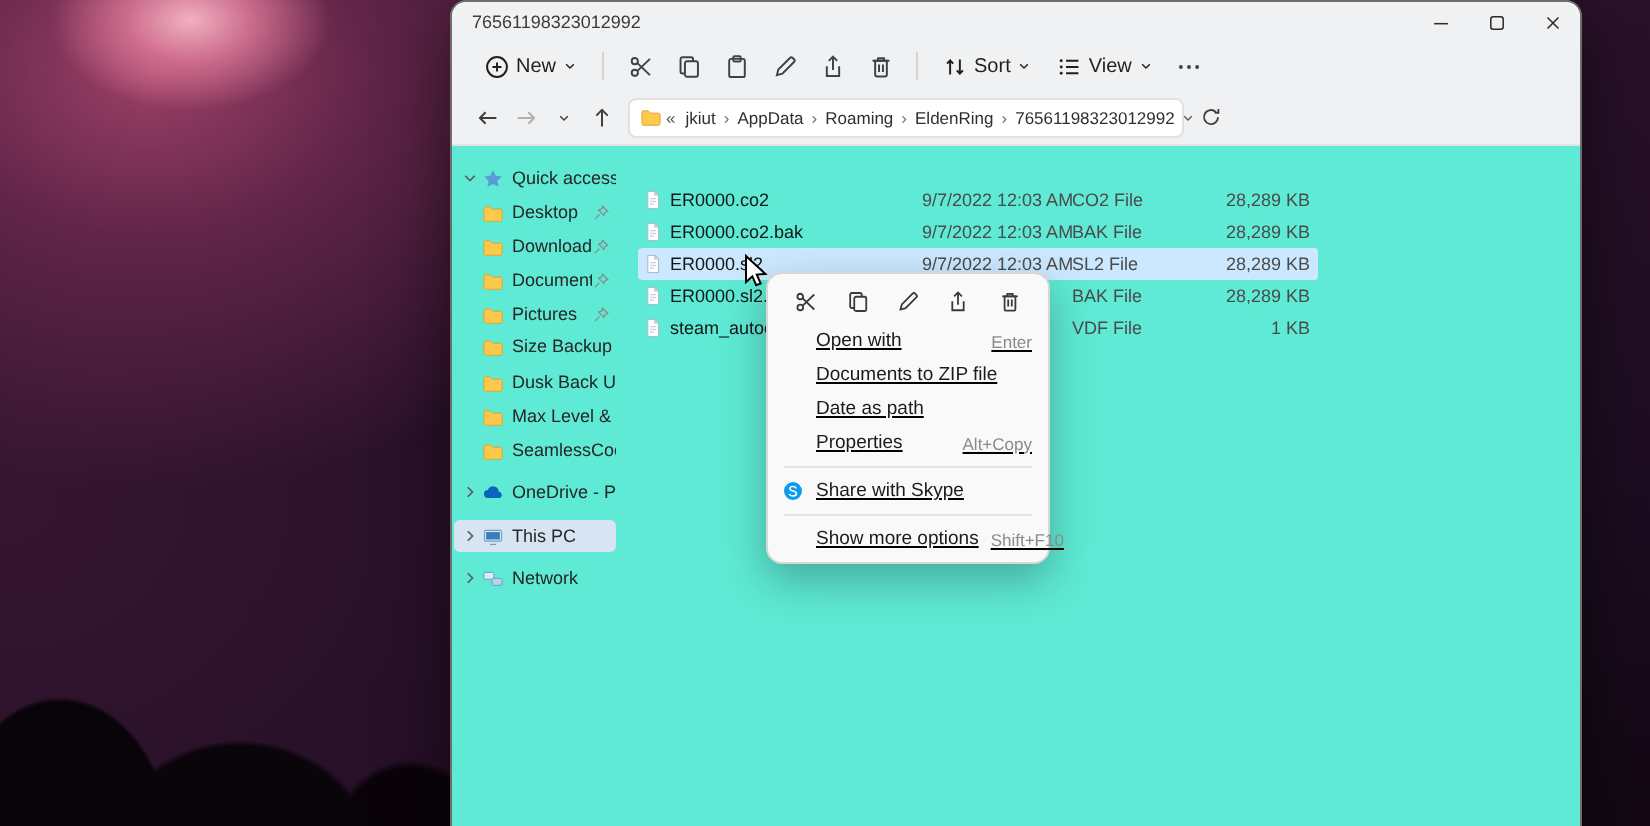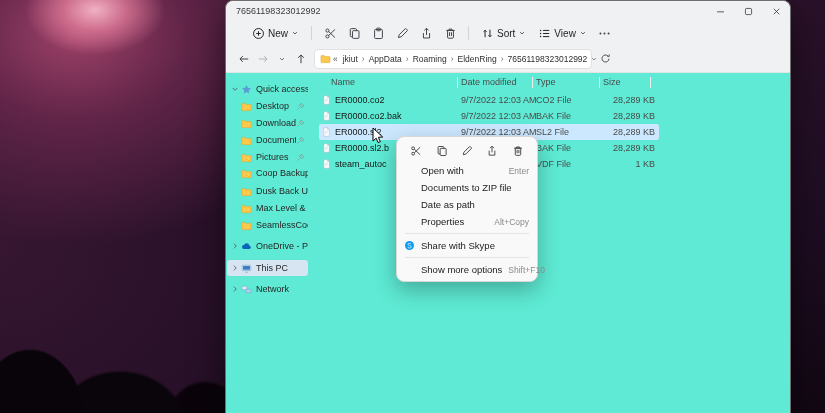--- a/index.html
+++ b/index.html
@@ -23,21 +23,21 @@
 
   .window { position:absolute; left:225px; top:0; width:566px; height:413px; background:#fff;
     border:1px solid #6e6e6e; border-bottom:none; border-radius:8px 8px 0 0;
     box-shadow:0 12px 34px rgba(0,0,0,.5); display:flex; flex-direction:column; }
 
   .titlebar { height:20px; background:#f0f1f3; border-radius:8px 8px 0 0; display:flex; align-items:center; flex:none; }
   .title { font-size:9px; color:#3b3b3b; margin-left:10px; }
   .win-controls { margin-left:auto; display:flex; height:100%; }
   .win-btn { width:28px; height:100%; justify-content:center; color:#2b2b2b; }
 
-  .toolbar { height:24px; background:#f0f1f3; display:flex; align-items:center; padding:0 20px; flex:none; }
+  .toolbar { height:24px; background:#f0f1f3; display:flex; align-items:center; padding:0 10px; flex:none; }
   .tbtn { gap:3px; padding:0 6px; height:20px; border-radius:4px; font-size:10px; color:#1f1f1f; }
   .ibtn { width:24px; height:20px; justify-content:center; border-radius:4px; color:#3d4248; }
   .tdiv { width:1px; height:14px; background:#d4d4d4; margin:0 6px; }
 
   .addressbar { height:28px; background:#f0f1f3; display:flex; align-items:center; padding:0 9px; gap:2px; flex:none; border-bottom:1px solid #e3e3e3; }
   .nav-btn { width:17px; height:18px; justify-content:center; color:#3d3d3d; border-radius:4px; flex:none; }
   .nav-btn.dis { color:#b0b0b0; }
   .crumbbar { height:20px; width:278px; background:#fff; border:1px solid #e1e1e1; border-radius:4px;
     display:flex; align-items:center; padding:0 5px; font-size:8.5px; color:#2f2f2f; margin-left:3px; flex:none; }
   .crumb { padding:0 3px; white-space:nowrap; }
@@ -65,23 +65,23 @@
   .colhead span { position:absolute; top:4px; }
   .csepline { position:absolute; top:4px; width:1px; height:11px; background:#ececec; }
   .file-row { position:absolute; left:9px; width:340px; height:16px; display:flex; align-items:center; border-radius:2px; color:#4b4b4b; }
   .file-row.sel { background:#cce8ff; }
   .fc-icon { width:11px; height:12px; margin-left:2px; flex:none; }
   .fc-name { width:126px; margin-left:3px; color:#161616; white-space:nowrap; overflow:hidden; flex:none; }
   .fc-date { width:75px; flex:none; white-space:nowrap; }
   .fc-type { width:67px; flex:none; white-space:nowrap; }
   .fc-size { flex:1; text-align:right; padding-right:4px; white-space:nowrap; }
 
-  .cmenu { position:absolute; left:396px; top:136px; width:142px; background:#f9f9f9;
+  .cmenu { position:absolute; left:383px; top:136px; width:142px; background:#f9f9f9;
     border:1px solid #d7d7d7; border-radius:8px; padding:3px; z-index:50;
-    box-shadow:0 8px 22px rgba(0,0,0,.28); }
+    box-shadow:0 8px 22px rgba(0,0,0,.28);text-decoration:underline; }
   .cmenu-icons { display:flex; justify-content:space-evenly; padding:2px 2px 3px 2px; }
   .qabtn { width:22px; height:17px; justify-content:center; border-radius:4px; color:#3a3a3a; }
   .cmenu-item { height:17px; display:flex; align-items:center; border-radius:4px; padding:0 5px 0 4px; font-size:9.5px; color:#1b1b1b; }
   .cmi-icon { width:11px; height:11px; margin-right:6px; flex:none; }
   .cmi-label { flex:1; white-space:nowrap; }
   .cmi-short { font-size:8.5px; color:#8a8a8a; margin-left:6px; }
   .cmi-arrow { width:9px; height:9px; color:#5f5f5f; margin-left:4px; flex:none; }
   .cmenu-sep { height:1px; background:#e4e4e4; margin:3px 5px; }
 
   .cursor { position:absolute; left:372px; top:127px; width:12px; height:18px; z-index:90; }
@@ -418,21 +418,21 @@
           <span class="nav-label">Pictures</span>
           <svg class="nav-pin">
               <use href="#i-pin"></use>
             </svg>
         </div>
         <div class="nav-item" style="top:92px">
           <span class="sp13"></span>
           <svg class="nav-ico">
               <use href="#i-folder"></use>
             </svg>
-          <span class="nav-label">Coop Backup</span>
+          <span class="nav-label">Size Backup</span>
         </div>
         <div class="nav-item" style="top:110px">
           <span class="sp13"></span>
           <svg class="nav-ico">
               <use href="#i-folder"></use>
             </svg>
           <span class="nav-label">Dusk Back Up</span>
         </div>
         <div class="nav-item" style="top:127px">
           <span class="sp13"></span>
@@ -471,30 +471,20 @@
               <use href="#i-chevr"></use>
             </svg>
           <svg class="nav-ico">
               <use href="#i-net"></use>
             </svg>
           <span class="nav-label">Network</span>
         </div>
       </aside>
 
       <section class="main">
-        <div class="colhead">
-          <span style="left:21px">Name</span>
-          <span style="left:151px">Date modified</span>
-          <span style="left:226px">Type</span>
-          <span style="left:293px">Size</span>
-          <i class="csepline" style="left:147px"></i>
-          <i class="csepline" style="left:222px"></i>
-          <i class="csepline" style="left:289px"></i>
-          <i class="csepline" style="left:340px"></i>
-        </div>
 
         <div class="file-row" style="top:19px">
           <svg class="fc-icon">
               <use href="#i-doc"></use>
             </svg>
           <span class="fc-name">ER0000.co2</span>
           <span class="fc-date">9/7/2022 12:03 AM</span>
           <span class="fc-type">CO2 File</span>
           <span class="fc-size">28,289 KB</span>
         </div>

